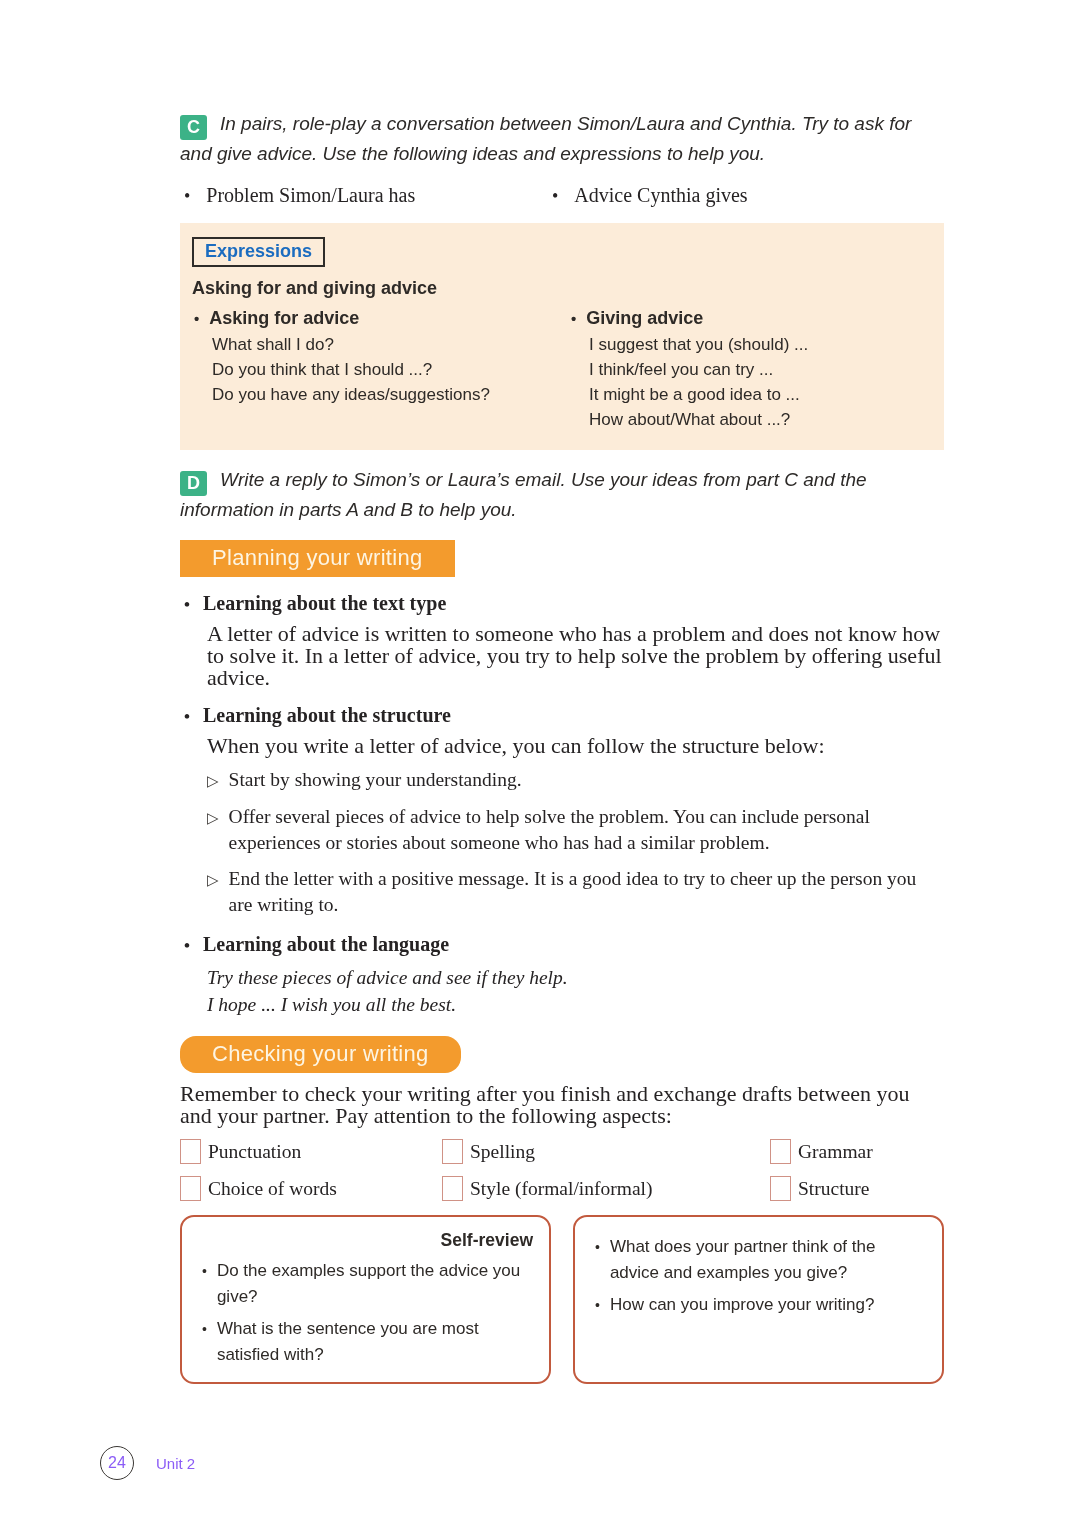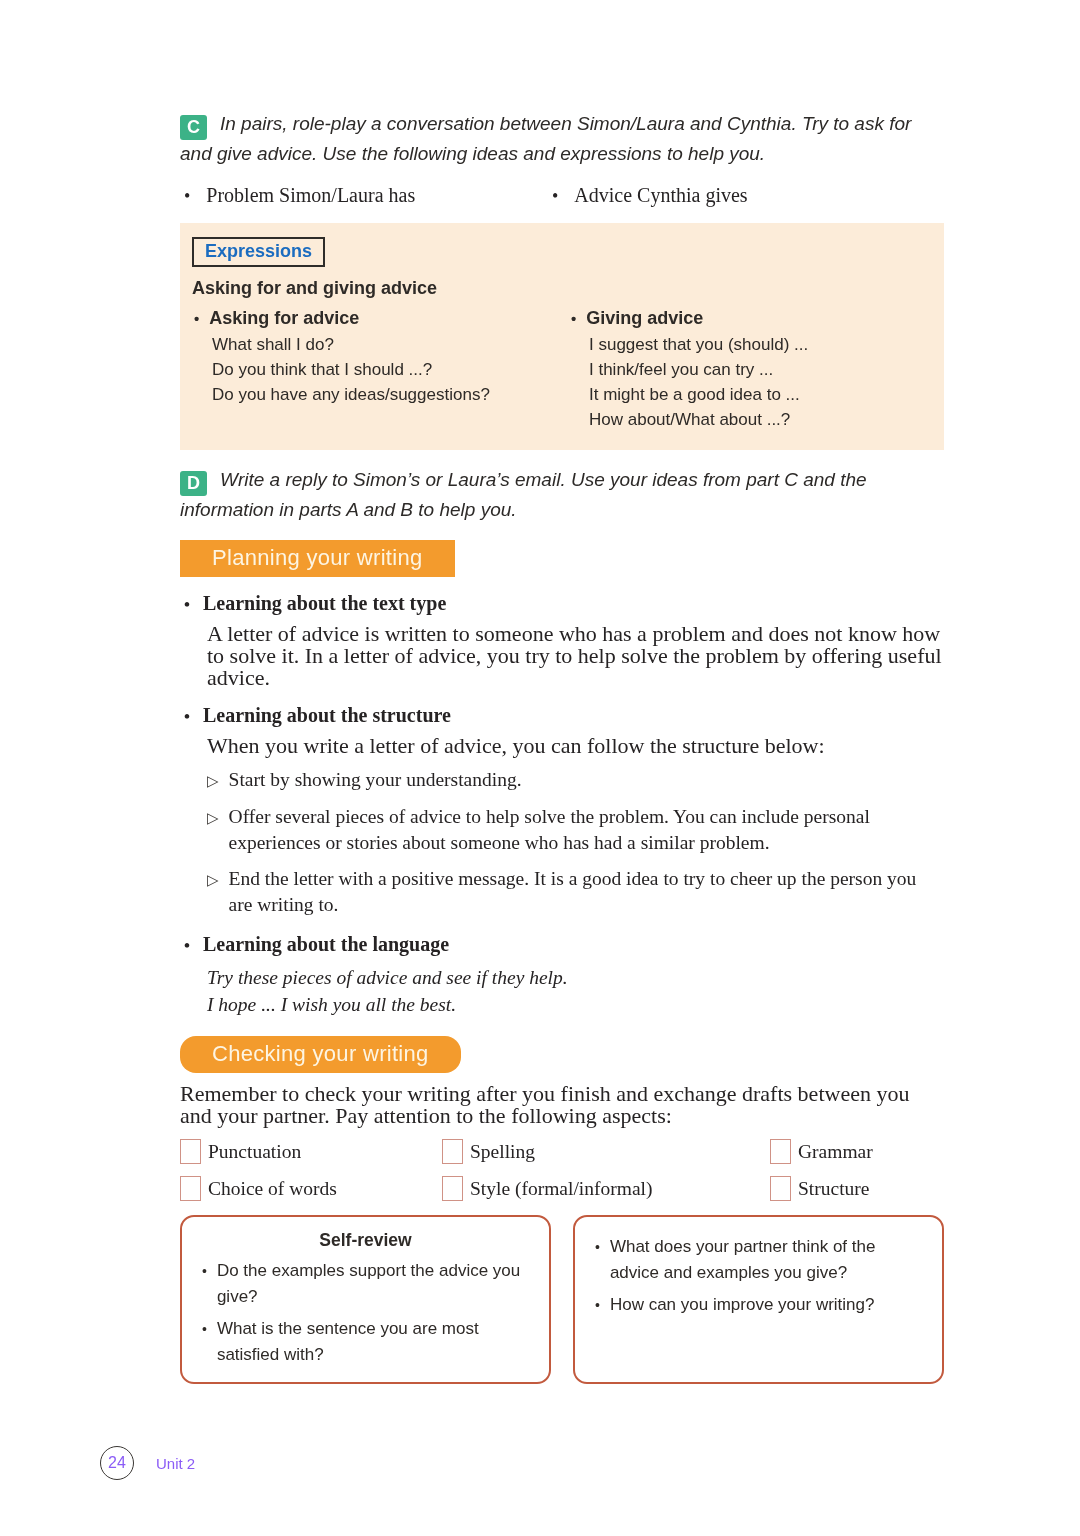--- a/index.html
+++ b/index.html
@@ -59,21 +59,21 @@
   .check-item{display:flex;align-items:center;}
   .checkbox{flex:0 0 auto;width:19px;height:23px;border:1.5px solid #d09286;
     background:#ffffff;margin-right:7px;}
   .check-label{font-size:19.5px;}
 
   
   .review-row{display:flex;gap:22px;margin-top:14px;
     font-family:"Liberation Sans", sans-serif;color:#2e2a27;}
   .review-box{box-sizing:border-box;width:371px;min-height:150px;
     border:2.5px solid #c25a3e;border-radius:14px;padding:11px 16px 14px;}
-  .review-title{text-align:center;font-weight:bold;font-size:17.5px;line-height:24px;}
+  .review-title{text-align:right;font-weight:bold;font-size:17.5px;line-height:24px;}
   .review-item{display:flex;align-items:baseline;margin-top:6px;
     font-size:17px;line-height:26px;}
   .review-item .dot{margin:0 10px 0 4px;font-size:14px;}
 
   
   .footer{position:absolute;left:88px;top:1446px;display:flex;align-items:center;
     font-family:"Liberation Sans", sans-serif;color:#8b5cf6;}
   .page-circle{width:32px;height:32px;border:1.5px solid #3a3734;border-radius:50%;
     font-size:16px;line-height:32px;text-align:center;}
   .unit-label{margin-left:22px;font-size:15px;}

